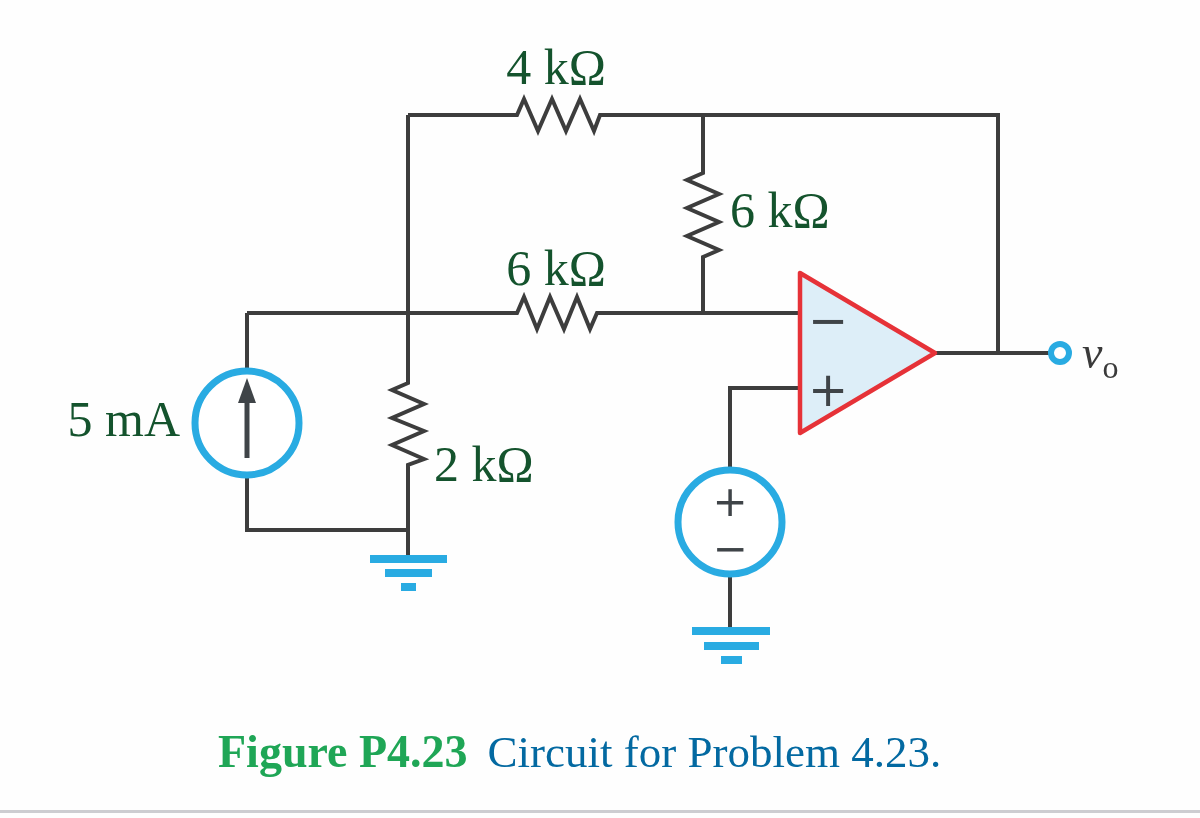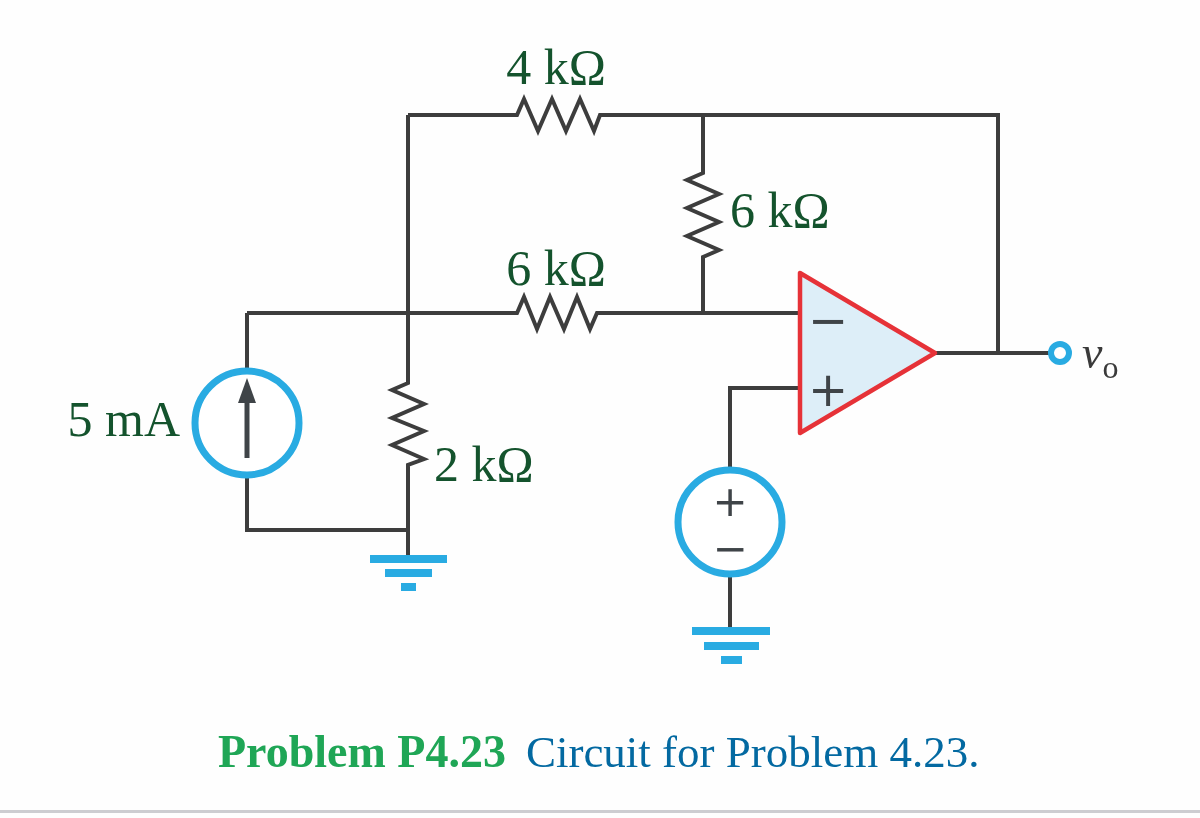--- a/index.html
+++ b/index.html
@@ -132,19 +132,19 @@
   <div class="comp-label" style="left:434px; top:395px;margin-top:44px;">2 kΩ</div>
 
   <div class="comp-label right" style="left:30px; top:394px; width:150px;">5 mA</div>
 
 
   <div id="output-label">
     <span class="vbase">v</span><span class="vsub">o</span>
   </div>
 
   <div id="caption">
-    <span class="cap-label">Problem P4.23</span>
+    <span class="cap-label">Figure P4.23</span>
     <span class="cap-text">Circuit for Problem 4.23.</span>
   </div>
 
   <div id="bottom-rule"></div>
 
 </div>
 
 </body></html>

